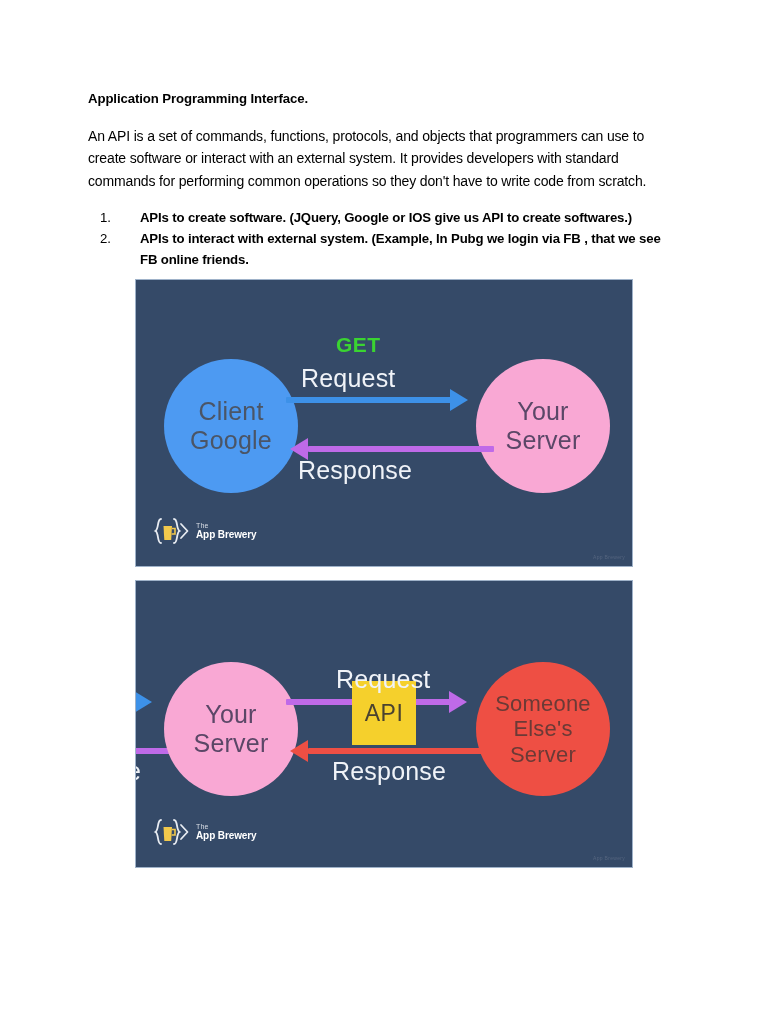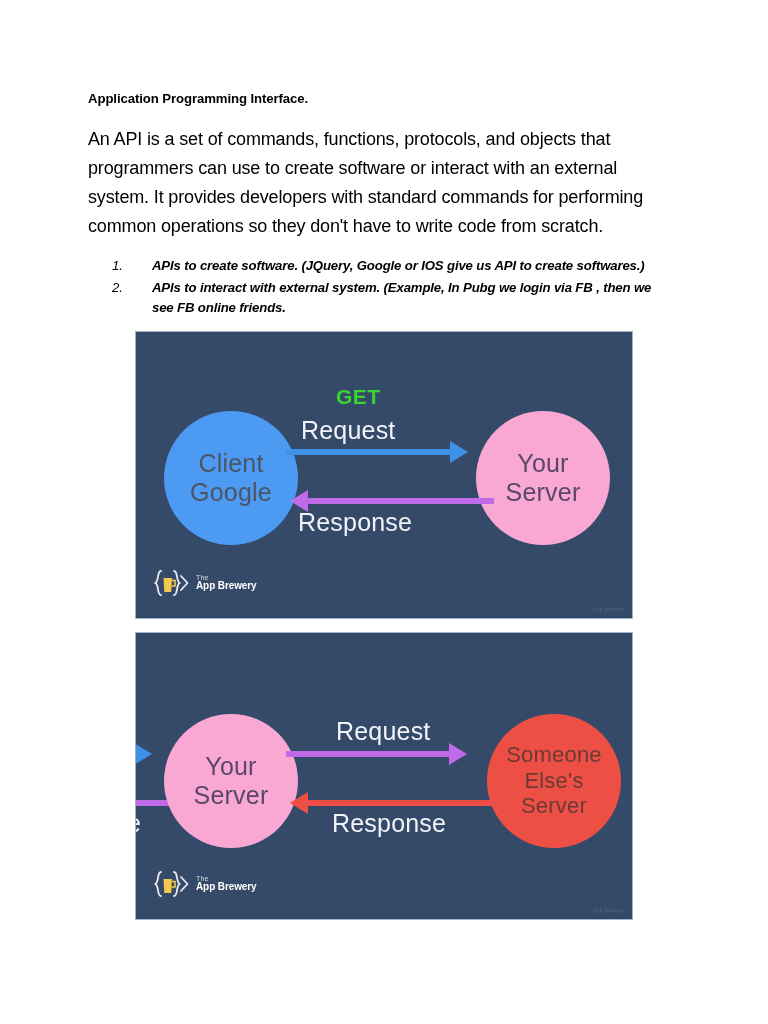--- a/index.html
+++ b/index.html
@@ -32,35 +32,34 @@
 
   
   .heading {
     font-size: 13.2px;
     font-weight: bold;
     line-height: 1.42;
     letter-spacing: -0.1px;
     margin: 0 0 16px 0;
   }
   .para {
-    font-size: 18px;
+    font-size: 14px;
     line-height: 1.62;
     margin: 16px 0 15px 0;
     letter-spacing: -0.15px;
   }
   .para.example {
     margin-bottom: 14px;
   }
 
   ol.numlist {
-    margin: 12px;
+    margin: 0;
     padding: 0 0 0 52px;
     list-style: none;
     counter-reset: item;
-    font-style: italic;
   }
   ol.numlist > li {
     counter-increment: item;
     position: relative;
     font-size: 13.2px;
     line-height: 1.55;
     font-weight: bold;
     letter-spacing: -0.15px;
     margin-bottom: 1px;
   }
@@ -156,21 +155,21 @@
   .s1-get      { left: 200px; top: 54px; }
   .s1-request  { left: 165px; top: 86px; }
   .s1-response { left: 162px; top: 178px; }
 
   
   .s2-yourserver {
     left: 28px; top: 81px;
     width: 134px; height: 134px;
   }
   .s2-someone {
-    left: 351px; top: 81px;
+    left: 340px; top: 81px;
     width: 134px; height: 134px;
     font-size: 22px;
   }
   .s2-in-head  { left: -2px; top: 110px; border-left-color: #3d91e8; }
   .s2-in-line  { left: -6px; top: 118px; width: 12px; background: #3d91e8; }
   .s2-out-line { left: -6px; top: 167px; width: 40px; background: #bf6ae8; }
   .s2-partial  { left: -9px; top: 178px; }
 
   .s2-req-line { left: 150px; top: 118px; width: 175px; background: #bf6ae8; }
   .s2-req-head { left: 313px; top: 110px; border-left-color: #bf6ae8; }
@@ -240,21 +239,21 @@
 <div class="page">
   <div class="content">
 
     <p class="heading">Application Programming Interface.</p>
 
     <p class="para">An API is a set of commands, functions, protocols, and objects that programmers can use to create software or interact with an external system. It provides developers with standard commands for performing common operations so they don't have to write code from scratch.</p>
 
 
     <ol class="numlist">
       <li>APIs to create software. (JQuery, Google or IOS give us API to create softwares.)</li>
-      <li>APIs to interact with external system. (Example, In Pubg we login via FB , then we see FB online friends.</li>
+      <li>APIs to interact with external system. (Example, In Pubg we login via FB , that we see FB online friends.</li>
     </ol>
 
     <div class="slide first">
       <div class="slide-inner">
 
         <div class="circle blue s1-client">
           <span>Client</span>
           <span>Google</span>
         </div>
 
@@ -311,20 +310,21 @@
           <span>Else's</span>
           <span>Server</span>
         </div>
 
         <div class="line s2-req-line"></div>
         <div class="arrowhead right s2-req-head"></div>
 
         <div class="line s2-res-line"></div>
         <div class="arrowhead left s2-res-head"></div>
 
+        <div class="api-box">API</div>
 
         <div class="lbl s2-request">Request</div>
         <div class="lbl s2-response">Response</div>
 
         <div class="logo">
           <div class="logo-mark">
             <svg width="38" height="28" viewBox="0 0 38 28" aria-hidden="true">
               <path d="M9 2 C5 2 7 12 3.5 14 C7 16 5 26 9 26" fill="none" stroke="#e8ecf2" stroke-width="1.8" stroke-linecap="round"></path>
               <path d="M22 2 C26 2 24 12 27.5 14 C24 16 26 26 22 26" fill="none" stroke="#e8ecf2" stroke-width="1.8" stroke-linecap="round"></path>
               <path d="M11.5 9 L20 9 L19.2 23 L12.3 23 Z" fill="#f2c94c"></path>

